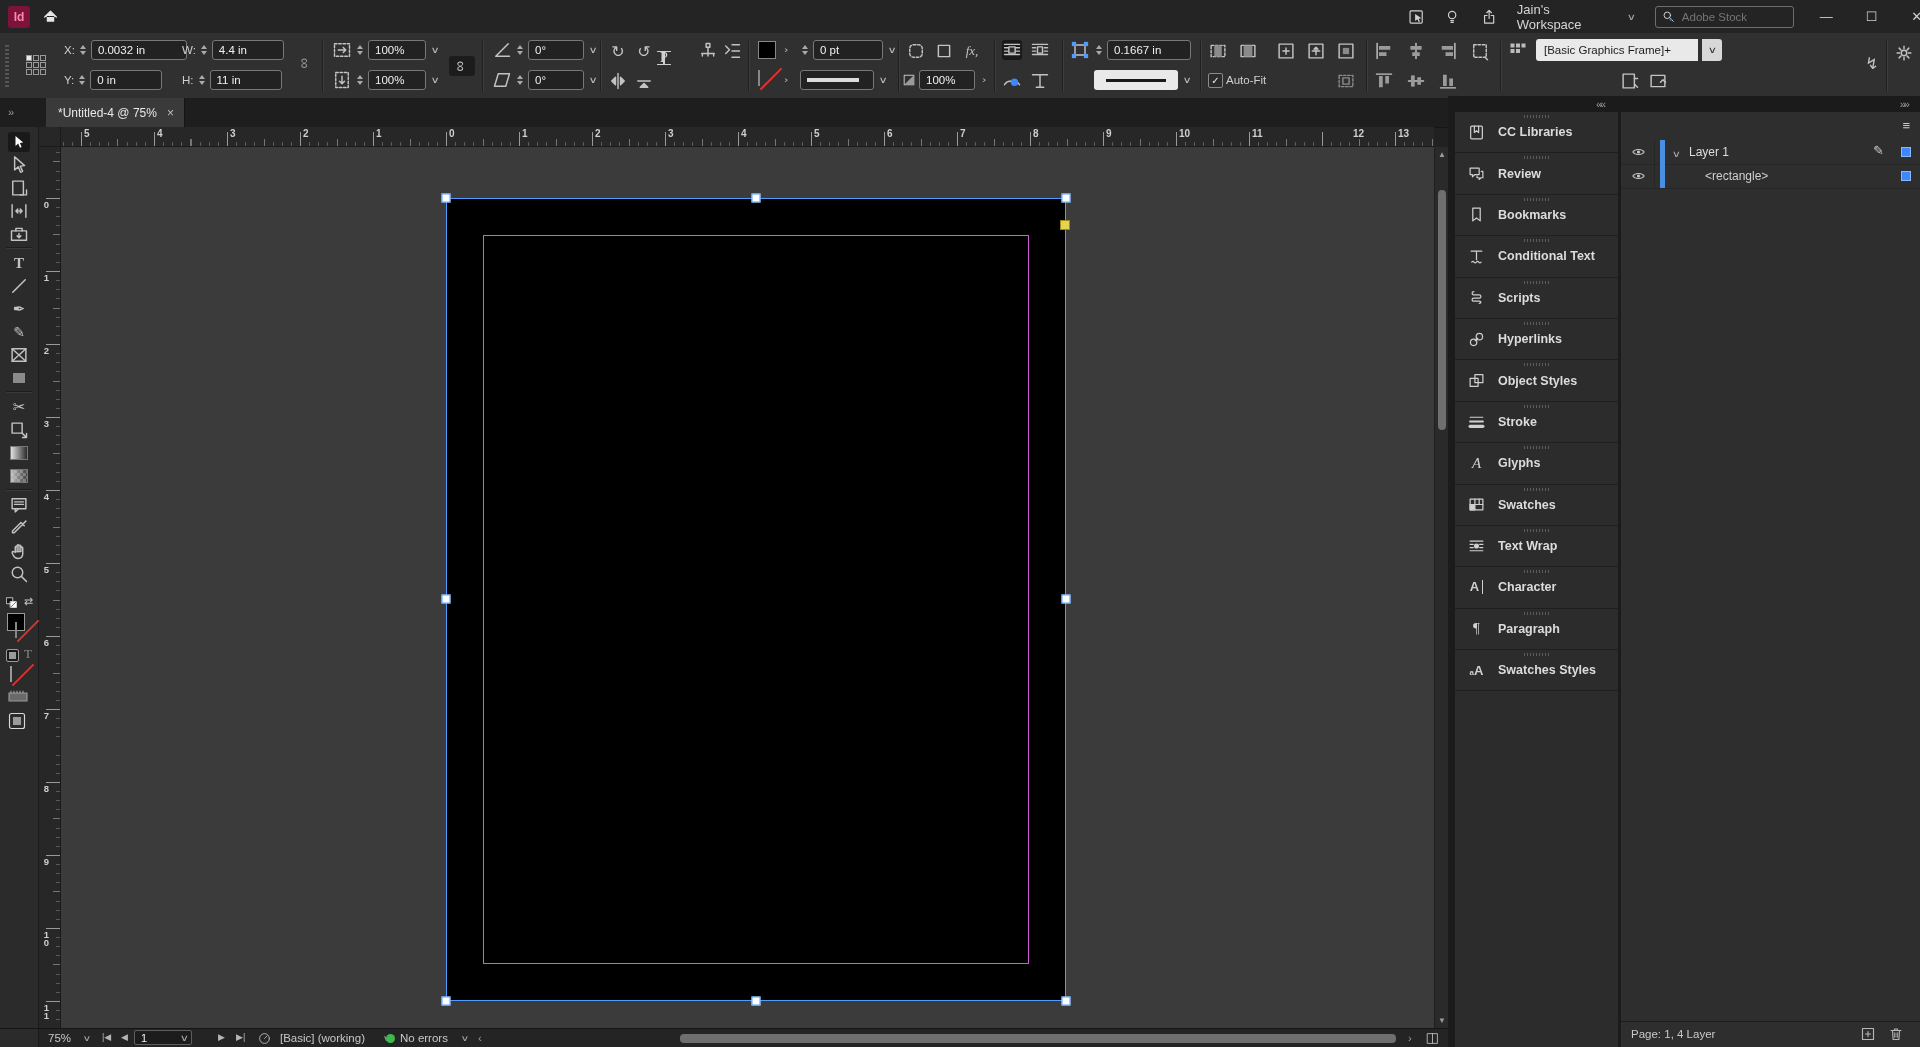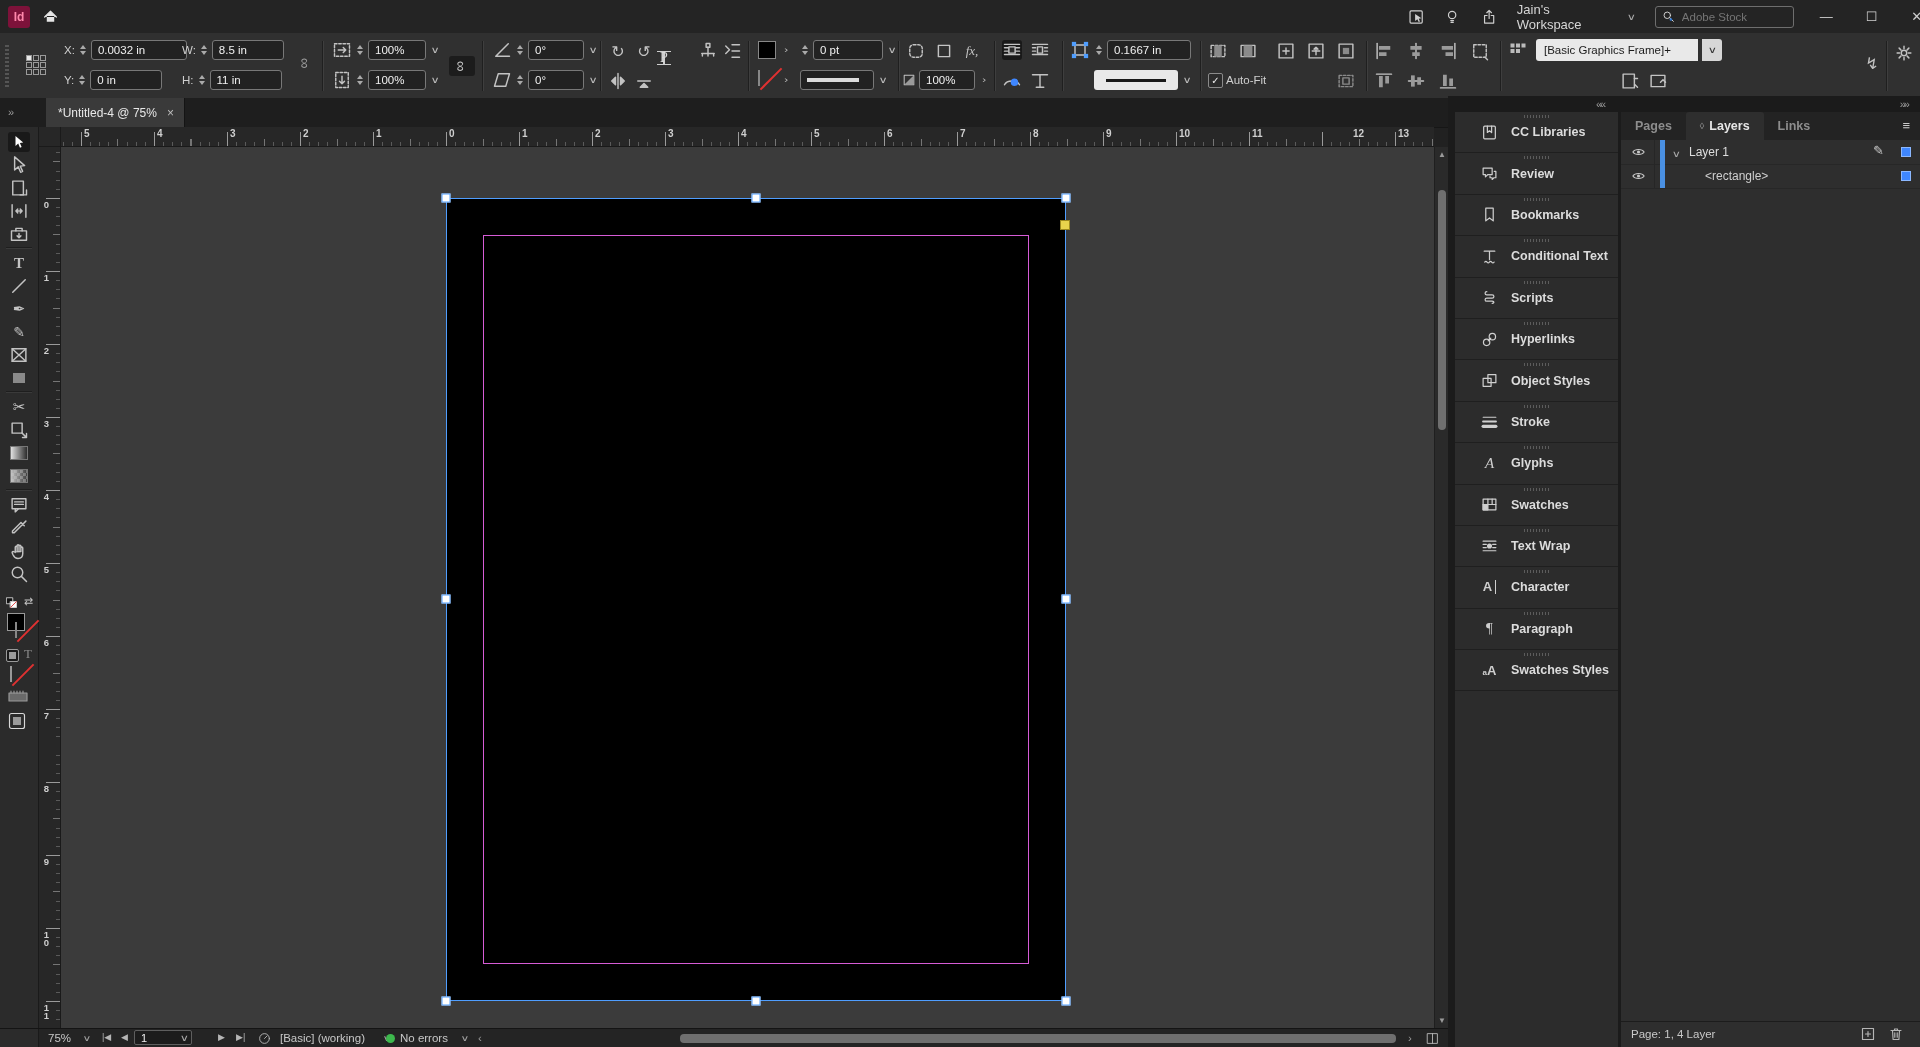--- a/index.html
+++ b/index.html
@@ -104,21 +104,21 @@
   .st{position:absolute;top:3px;font-size:11.5px;color:#c8c8c8;white-space:nowrap;}
   .stchev{position:absolute;top:5px;font-size:8px;color:#a0a0a0;transform:scaleX(1.5);}
   .navg{position:absolute;top:3px;color:#b5b5b5;font-size:9px;letter-spacing:0;}
   #pagefld{position:absolute;left:134px;top:1px;width:58px;height:15px;background:#1c1c1c;border:1px solid #5e5e5e;border-radius:2px;display:flex;align-items:center;justify-content:space-between;padding:0 3px 0 6px;box-sizing:border-box;font-size:11px;color:#eee;}
   #hthumb{position:absolute;left:680px;top:5px;width:716px;height:9px;background:#6f6f6f;border-radius:4px;}
   #errdot{position:absolute;left:386px;top:5px;width:9px;height:9px;border-radius:50%;background:var(--green);}
   
   #dock{left:1448px;top:96px;width:472px;height:951px;background:var(--dock);}
   #dockhdr{position:absolute;left:0;top:0;width:472px;height:16px;}
   #dockcol{position:absolute;left:7px;top:16px;width:163px;bottom:0;background:var(--col);}
-  .dock-item{height:41.4px;border-bottom:1px solid #1f1f1f;position:relative;display:flex;align-items:center;padding-left:26px;gap:13px;box-sizing:border-box;}
+  .dock-item{height:41.4px;border-bottom:1px solid #1f1f1f;position:relative;display:flex;align-items:center;padding-left:13px;gap:13px;box-sizing:border-box;}
   .dock-item:before{content:"";position:absolute;top:3px;left:50%;transform:translateX(-50%);width:26px;height:3px;background:repeating-linear-gradient(90deg,#5c5c5c 0 1px,transparent 1px 3px);}
   .dock-icon{width:17px;height:17px;color:#cfcfcf;flex:none;display:flex;align-items:center;justify-content:center;}
   .dock-label{font-size:12.5px;font-weight:bold;color:#dcdcdc;}
   #layerspanel{position:absolute;left:173px;top:16px;right:0;bottom:0;background:var(--panel);}
   #ltabs{position:absolute;left:0;top:0;right:0;height:28px;background:#232323;display:flex;align-items:flex-end;}
   .ltab{height:28px;display:flex;align-items:center;padding:0 14px;font-size:12.5px;font-weight:bold;color:#8d8d8d;gap:5px;}
   .ltab.active{background:var(--panel);color:#e6e6e6;border-radius:3px 3px 0 0;}
   .ltab .dia{color:#9a9a9a;font-size:9px;font-weight:normal;}
   #lhamb{position:absolute;right:10px;top:6px;color:#c9c9c9;font-size:13px;}
   .lrow{position:absolute;left:0;right:0;height:24px;border-bottom:1px solid #272727;}
@@ -201,21 +201,21 @@
           <i></i>
         </span>
       <span class="fld" style="width:96px">0.0032 in</span>
     </div>
     <div class="grp r1" style="left:182px">
       <span class="lbl">W:</span>
       <span class="spin">
           <b></b>
           <i></i>
         </span>
-      <span class="fld" style="width:72px">8.5 in</span>
+      <span class="fld" style="width:72px">4.4 in</span>
     </div>
     <span class="cic abs" style="left:296px;top:20px;color:#9a9a9a;transform:rotate(90deg);font-size:15px">∞</span>
     <span class="vsep" style="left:322px"></span>
     <div class="grp r1" style="left:332px">
       <span class="cic">
           <svg class="sline" viewBox="0 0 16 16">
             <rect x="2" y="3" width="12" height="10" stroke-dasharray="2 1.4"></rect>
             <path d="M5 8h6M9 6l2 2-2 2"></path>
           </svg>
         </span>
@@ -873,32 +873,20 @@
           <span class="dock-label">Paragraph</span>
         </div>
         <div class="dock-item">
           <span class="dock-icon">
             <span style="font-size:13px;font-weight:bold"><small style="font-size:8px">a</small>A</span>
           </span>
           <span class="dock-label">Swatches Styles</span>
         </div>
       </div>
     <div id="layerspanel">
-      <div id="ltabs">
-          <span class="ltab">
-            <span>Pages</span>
-          </span>
-          <span class="ltab active">
-            <span class="dia">◊</span>
-            <span>Layers</span>
-          </span>
-          <span class="ltab">
-            <span>Links</span>
-          </span>
-        </div>
       <span id="lhamb">≡</span>
       <div class="lrow" style="top:28px">
         <span class="leye">
             <svg class="sline" viewBox="0 0 16 16">
               <path d="M1.5 8C4 4.2 12 4.2 14.5 8 12 11.8 4 11.8 1.5 8Z"></path>
               <circle cx="8" cy="8" r="1.8" fill="currentColor" stroke="none"></circle>
             </svg>
           </span>
         <span class="leyesep"></span>
         <span class="lbar"></span>

